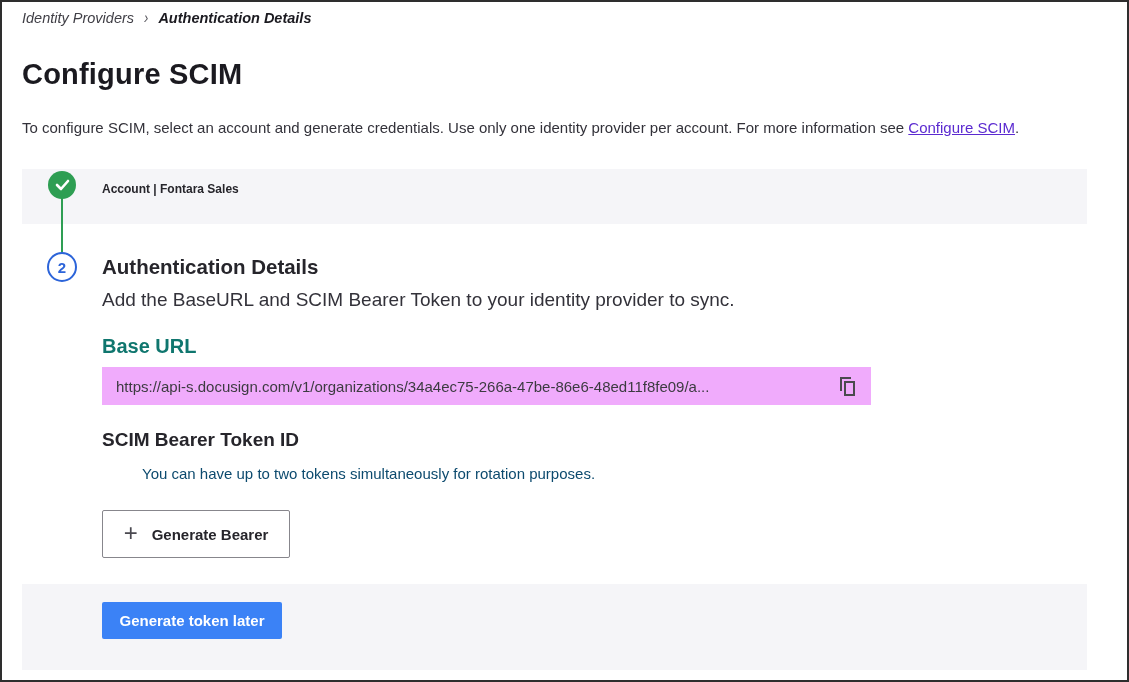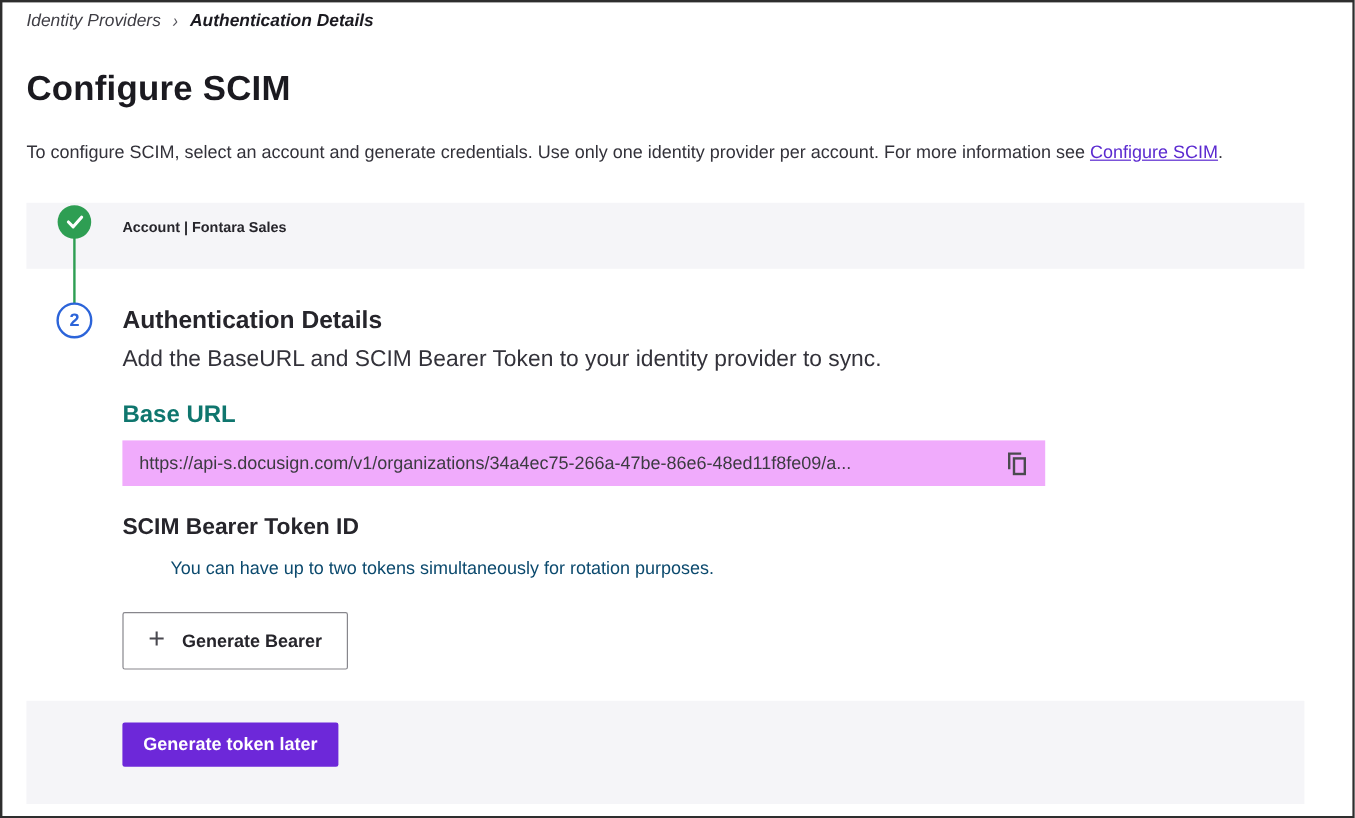--- a/index.html
+++ b/index.html
@@ -177,21 +177,21 @@
   .footer-bar {
     position: absolute;
     top: 582px; left: 20px;
     width: 1065px; height: 86px;
     background: #f5f5f8;
   }
   .generate-later-btn {
     position: absolute;
     top: 600px; left: 100px;
     width: 180px; height: 37px;
-    background: #6d28d9;
+    background: #3b82f6;
     color: #ffffff;
     border: none;
     border-radius: 2px;
     font-family: inherit;
     font-size: 15px;
     font-weight: bold;
     cursor: pointer;
   }
 </style>
 </head>

